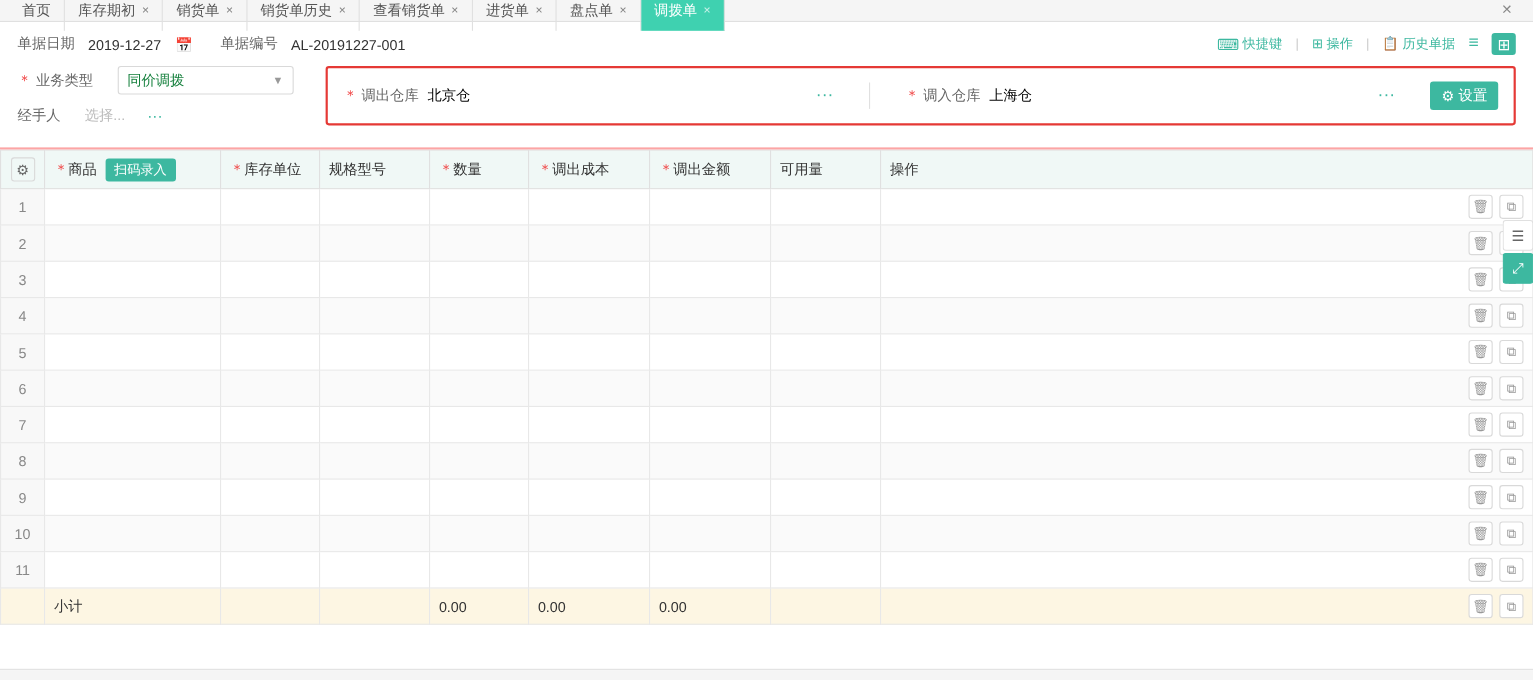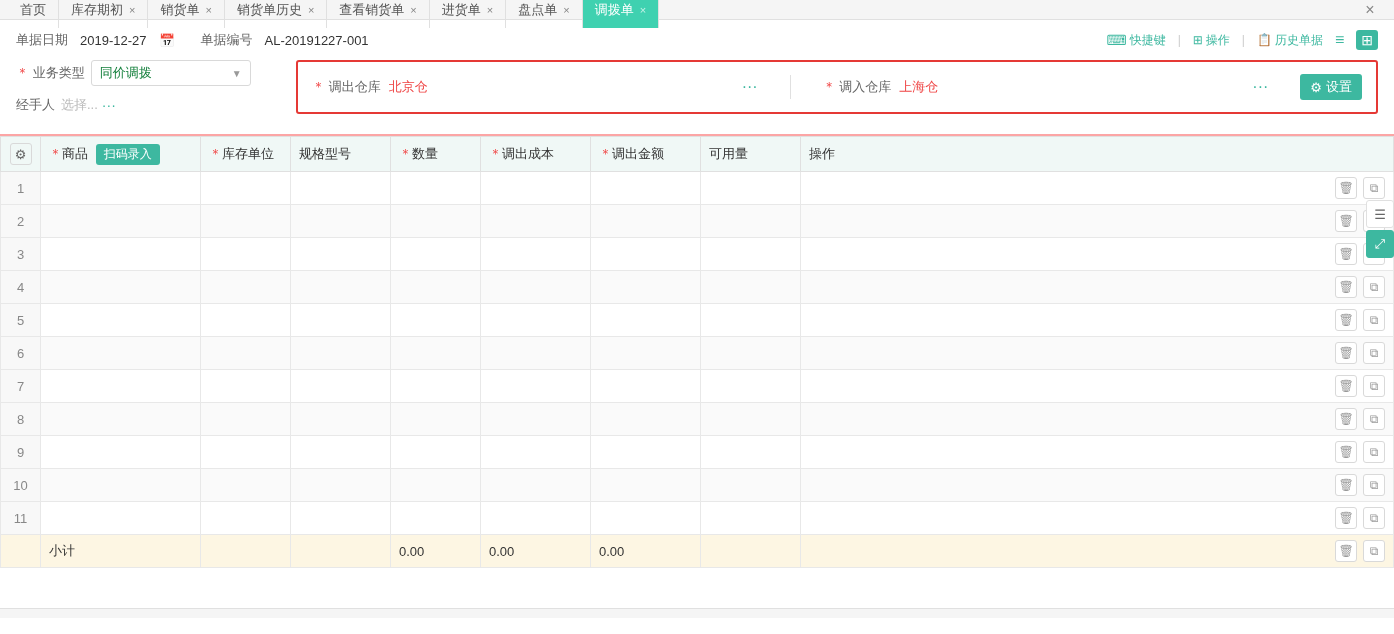--- a/index.html
+++ b/index.html
@@ -111,21 +111,21 @@
       position: relative;
     }
     .warehouse-group {
       display: flex; align-items: center; gap: 8px;
       flex: 1;
     }
     .warehouse-label {
       color: #666; font-size: 13px; white-space: nowrap;
     }
     .warehouse-value {
-      color: #ef4444; font-size: 13px; font-weight: 500;
+      color: #000000; font-size: 13px; font-weight: 500;
     }
     .more-dots {
       color: #3db8a0; cursor: pointer; font-size: 16px; margin-left: auto;
     }
     .warehouse-divider {
       width: 1px; height: 24px; background: #e0e0e0;
     }
     .settings-btn {
       display: flex; align-items: center; gap: 4px;
       background: #3db8a0;
@@ -133,21 +133,21 @@
       border: none;
       padding: 4px 10px;
       border-radius: 3px;
       cursor: pointer;
       font-size: 13px;
       white-space: nowrap;
     }
 
     
     .biz-row {
-      display: flex; align-items: center; gap: 0;
+      display: flex; align-items: center; gap: 16px;
     }
     .biz-select-wrap {
       display: flex; align-items: center;
       border: 1px solid #d9d9d9;
       border-radius: 3px;
       padding: 3px 8px;
       min-width: 160px;
       cursor: pointer;
     }
     .biz-select-label { flex: 1; font-size: 13px; color: #15803d; }

